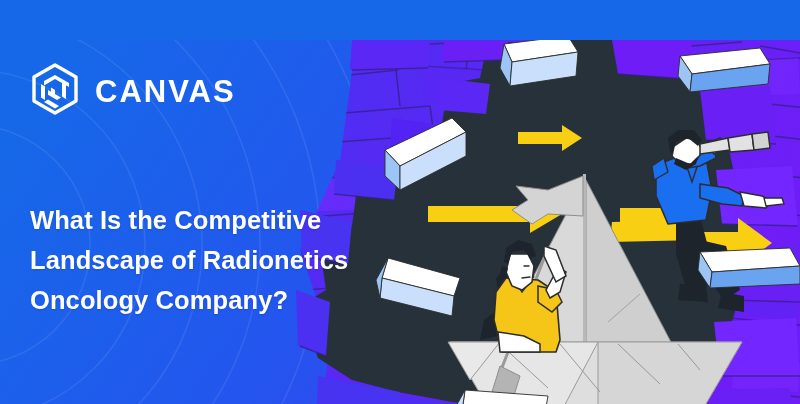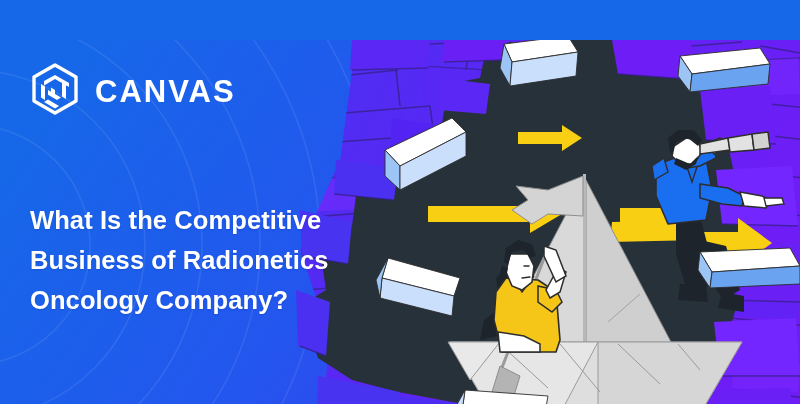--- a/index.html
+++ b/index.html
@@ -416,15 +416,15 @@
         <path d="M34,20.5 L38,23 L38,37 L34,34.5 Z"></path>
         <path d="M16,40 L20,37.5 L31,44 L27,46.5 Z"></path>
         <path d="M23,25.5 L27,28 L27,34 L23,31.5 Z"></path>
       </g>
     </svg>
     <div id="logo-words">
       <span id="logo-canvas">CANVAS</span>
     </div>
   </div>
 
-  <h1 id="headline">What Is the Competitive Business of Radionetics Oncology Company?</h1>
+  <h1 id="headline">What Is the Competitive Landscape of Radionetics Oncology Company?</h1>
 
 </div>
 
 </body></html>

